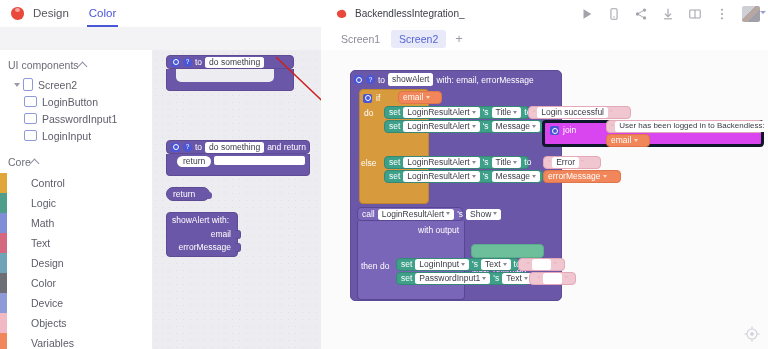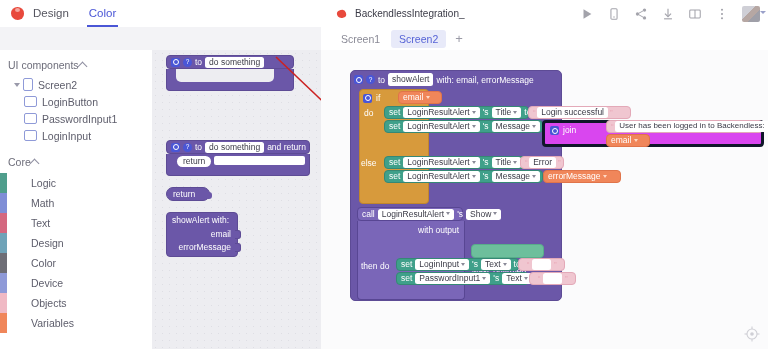--- a/index.html
+++ b/index.html
@@ -175,20 +175,24 @@
       <span class="ci"></span>
       <span>LoginInput</span>
     </div>
 
     <div class="sec-head" style="margin-top:7px">
       <span>Core</span>
       <span class="chev"></span>
     </div>
 
     <div class="cat-row">
+      <span class="sw" style="background:#e0a63a"></span>
+      <span class="cat-label">Control</span>
+    </div>
+    <div class="cat-row">
       <span class="sw" style="background:#4f9e8c"></span>
       <span class="cat-label">Logic</span>
     </div>
     <div class="cat-row">
       <span class="sw" style="background:#7f8ed6"></span>
       <span class="cat-label">Math</span>
     </div>
     <div class="cat-row">
       <span class="sw" style="background:#d4687f"></span>
       <span class="cat-label">Text</span>
@@ -373,21 +377,21 @@
             <span class="caret"></span>
           </span>
         <span class="lbl">'s</span>
         <span class="field">
             <span>Title</span>
             <span class="caret"></span>
           </span>
         <span class="lbl">to</span>
       </div>
     </div>
-    <div class="blk txtp" style="left:199px;top:106px;width:44px;height:13px;">
+    <div class="blk txtp" style="left:222px;top:106px;width:58px;height:13px;">
       <div class="row" style="gap:2px;">
         <span class="quo">“</span>
         <span class="field">Error</span>
         <span class="quo">”</span>
       </div>
     </div>
 
     <div class="blk setg" style="left:63px;top:120px;width:159px;height:13px;">
       <div class="row">
         <span class="lbl">set</span>

